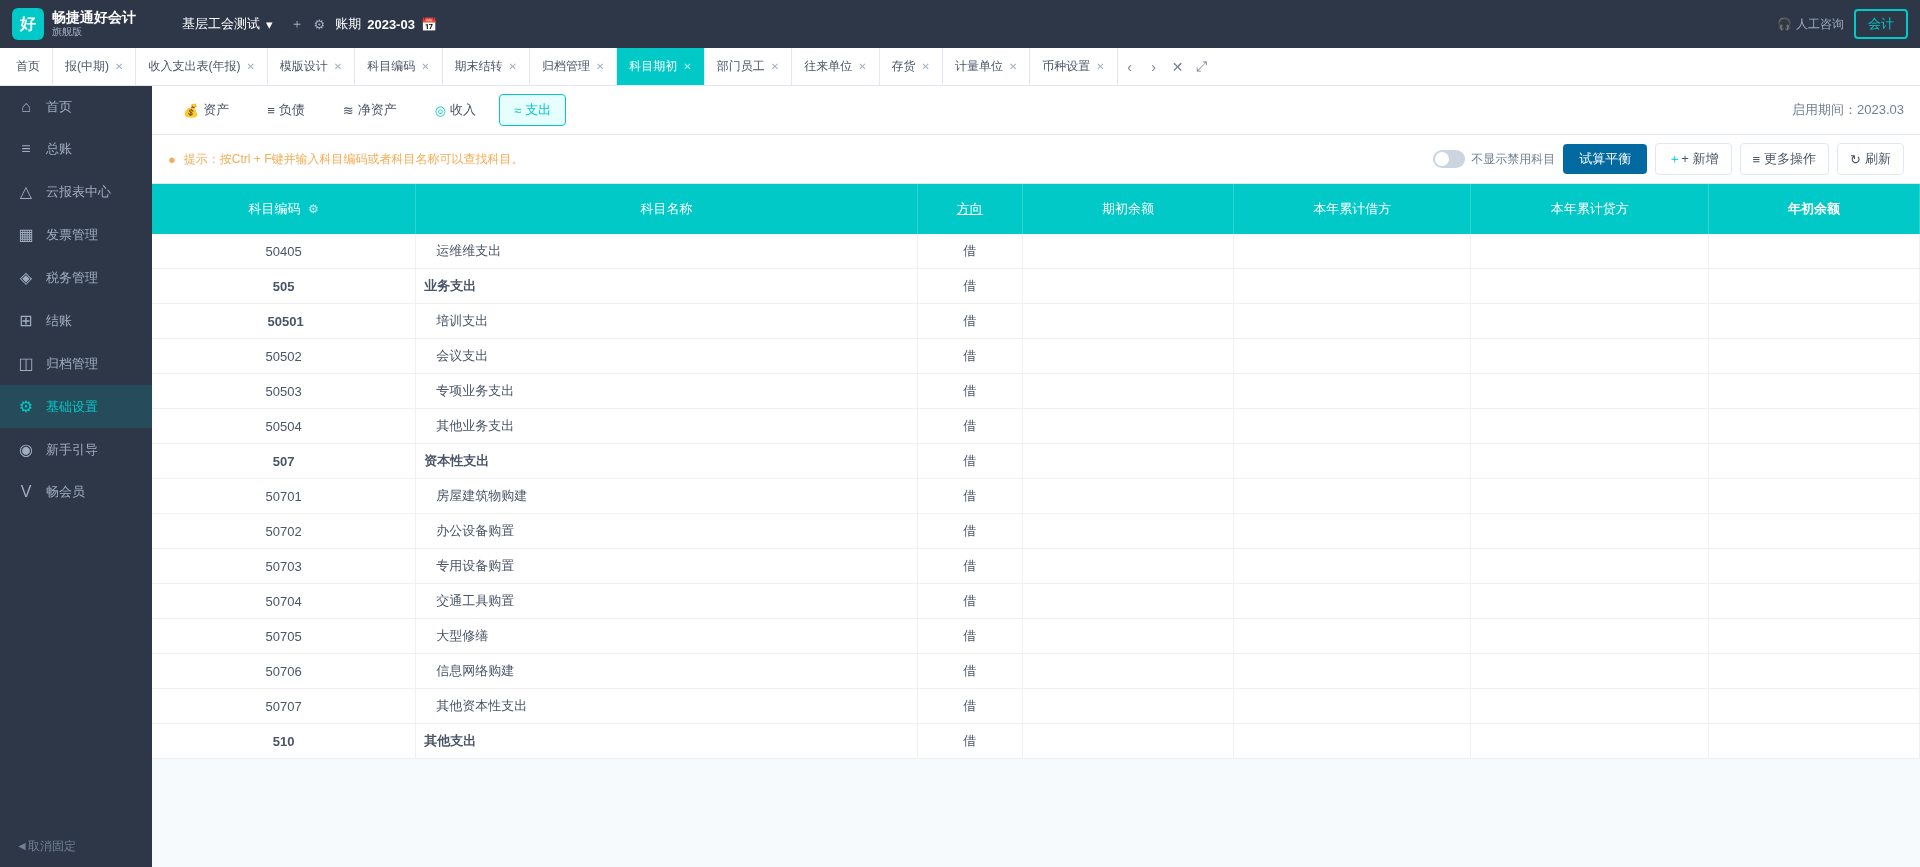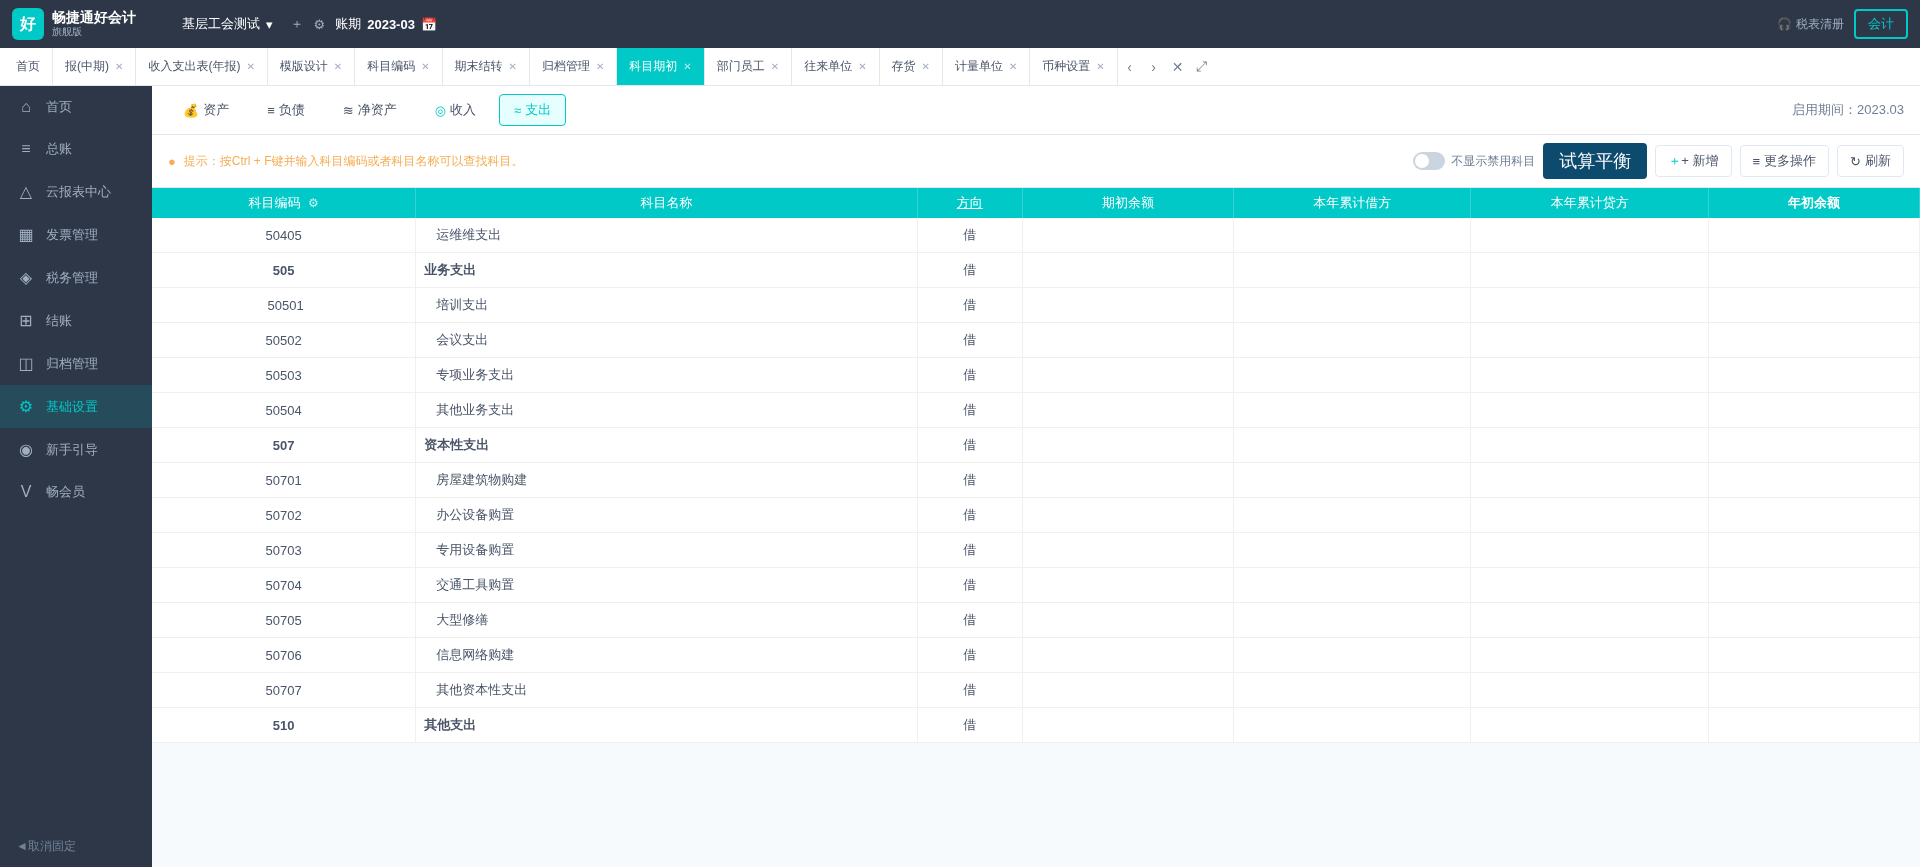--- a/index.html
+++ b/index.html
@@ -43,31 +43,31 @@
     
     .sub-tab-bar { background: #fff; padding: 8px 16px; display: flex; align-items: center; gap: 8px; border-bottom: 1px solid #e2e8f0; flex-shrink: 0; }
     .sub-tab { display: flex; align-items: center; gap: 4px; padding: 6px 14px; border-radius: 4px; font-size: 13px; color: #4a5568; cursor: pointer; border: 1px solid transparent; }
     .sub-tab.active { background: #e6fffe; color: #00c9c8; border-color: #00c9c8; }
     .period-badge { margin-left: auto; color: #718096; font-size: 13px; }
 
     
     .toolbar { background: #fff; padding: 8px 16px; display: flex; align-items: center; gap: 8px; border-bottom: 1px solid #e2e8f0; flex-shrink: 0; }
     .info-tip { color: #f6ad55; font-size: 12px; display: flex; align-items: center; gap: 4px; flex: 1; }
     .toolbar-right { display: flex; align-items: center; gap: 8px; margin-left: auto; }
-    .btn-primary { background: #0c4a6e; color: white; border: none; padding: 6px 16px; border-radius: 4px; font-size: 18px; cursor: pointer; font-family: inherit; }
+    .btn-primary { background: #0369a1; color: white; border: none; padding: 6px 16px; border-radius: 4px; font-size: 13px; cursor: pointer; font-family: inherit; }
     .btn-default { background: #fff; color: #4a5568; border: 1px solid #e2e8f0; padding: 6px 12px; border-radius: 4px; font-size: 13px; cursor: pointer; display: flex; align-items: center; gap: 4px; font-family: inherit; }
     .toggle-switch { display: flex; align-items: center; gap: 6px; font-size: 12px; color: #718096; }
     .toggle { width: 32px; height: 18px; background: #cbd5e0; border-radius: 9px; position: relative; cursor: pointer; }
     .toggle-knob { width: 14px; height: 14px; background: white; border-radius: 50%; position: absolute; top: 2px; left: 2px; }
 
     
     .table-container { flex: 1; overflow-y: auto; padding: 0; }
     .data-table { width: 100%; border-collapse: collapse; }
     .data-table thead tr { background: #00c9c8; color: white; }
-    .data-table thead th { padding: 6px 12px; font-weight: 500; font-size: 13px; text-align: center; border-right: 1px solid rgba(255,255,255,0.2); white-space: nowrap; }
+    .data-table thead th { padding: 16px 12px; font-weight: 500; font-size: 13px; text-align: center; border-right: 1px solid rgba(255,255,255,0.2); white-space: nowrap; }
     .data-table thead th:first-child { text-align: center; }
     .data-table tbody tr { background: white; border-bottom: 1px solid #f0f0f0; }
     .data-table tbody td { padding: 8px 12px; font-size: 13px; color: #4a5568; text-align: center; border-right: 1px solid #f0f0f0; }
     .data-table tbody td.code-col { text-align: center; }
     .data-table tbody td.name-col { text-align: left; padding-left: 20px; }
     .settings-icon { cursor: pointer; color: #718096; font-size: 12px; }
 
     
     .table-container::-webkit-scrollbar { width: 8px; }
     .table-container::-webkit-scrollbar-track { background: #f0f0f0; }
@@ -95,21 +95,21 @@
 
   <div class="period-info">
     <span>账期</span>
     <span style="font-weight:bold;">2023-03</span>
     <span class="calendar-icon">📅</span>
   </div>
 
   <div class="top-bar-actions">
     <div class="support-btn">
       <span>🎧</span>
-      <span>税表清册</span>
+      <span>人工咨询</span>
     </div>
     <button class="account-btn">会计</button>
   </div>
 </div>
 
 <div class="tab-bar">
   <div class="tab-item">
     <span>首页</span>
   </div>
   <div class="tab-item">
@@ -308,21 +308,21 @@
             <tr>
       <td class="code-col" style="font-weight:600;">505</td>
       <td class="name-col" style="padding-left:8px; font-weight:600;">业务支出</td>
       <td>借</td>
       <td></td>
       <td></td>
       <td></td>
       <td></td>
     </tr>
             <tr>
-      <td class="code-col" style="font-weight:normal;padding-left:16px;">50501</td>
+      <td class="code-col" style="font-weight:bold;padding-left:16px;">50501</td>
       <td class="name-col" style="padding-left:20px; font-weight:normal;">培训支出</td>
       <td>借</td>
       <td></td>
       <td></td>
       <td></td>
       <td></td>
     </tr>
             <tr>
       <td class="code-col" style="font-weight:normal;">50502</td>
       <td class="name-col" style="padding-left:20px; font-weight:normal;">会议支出</td>

